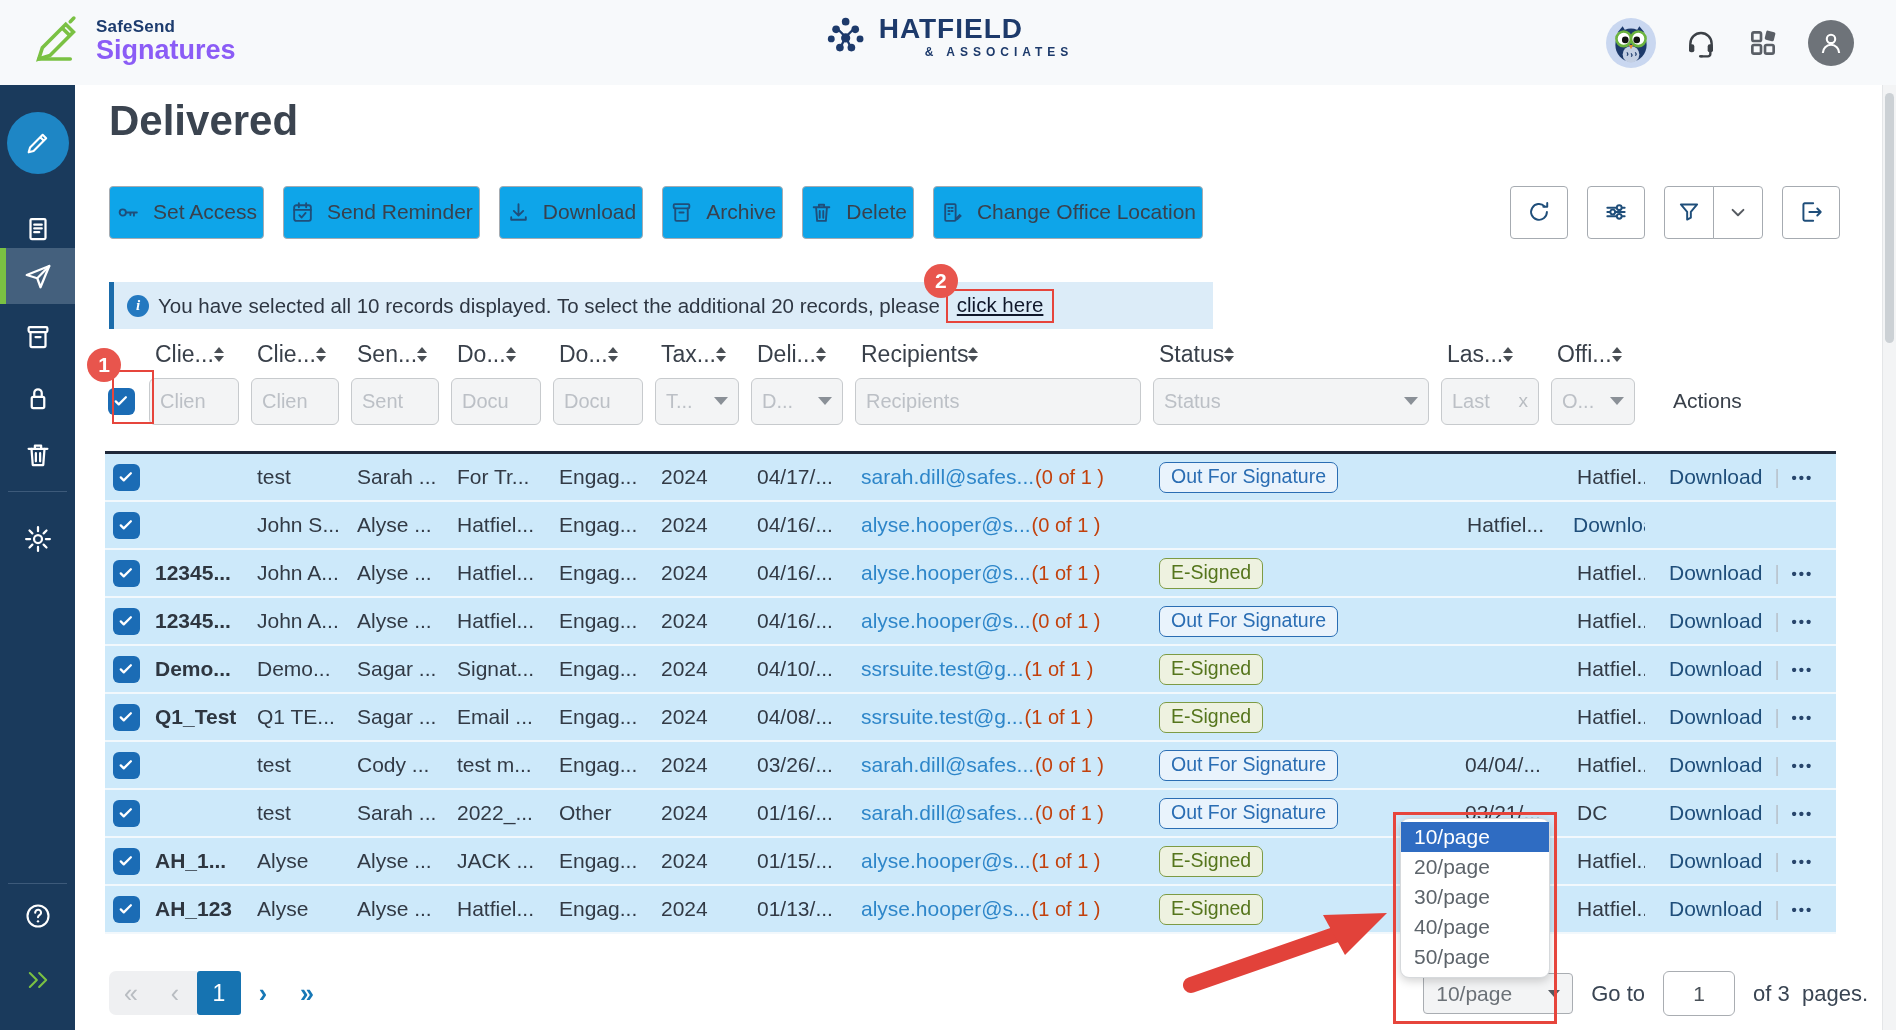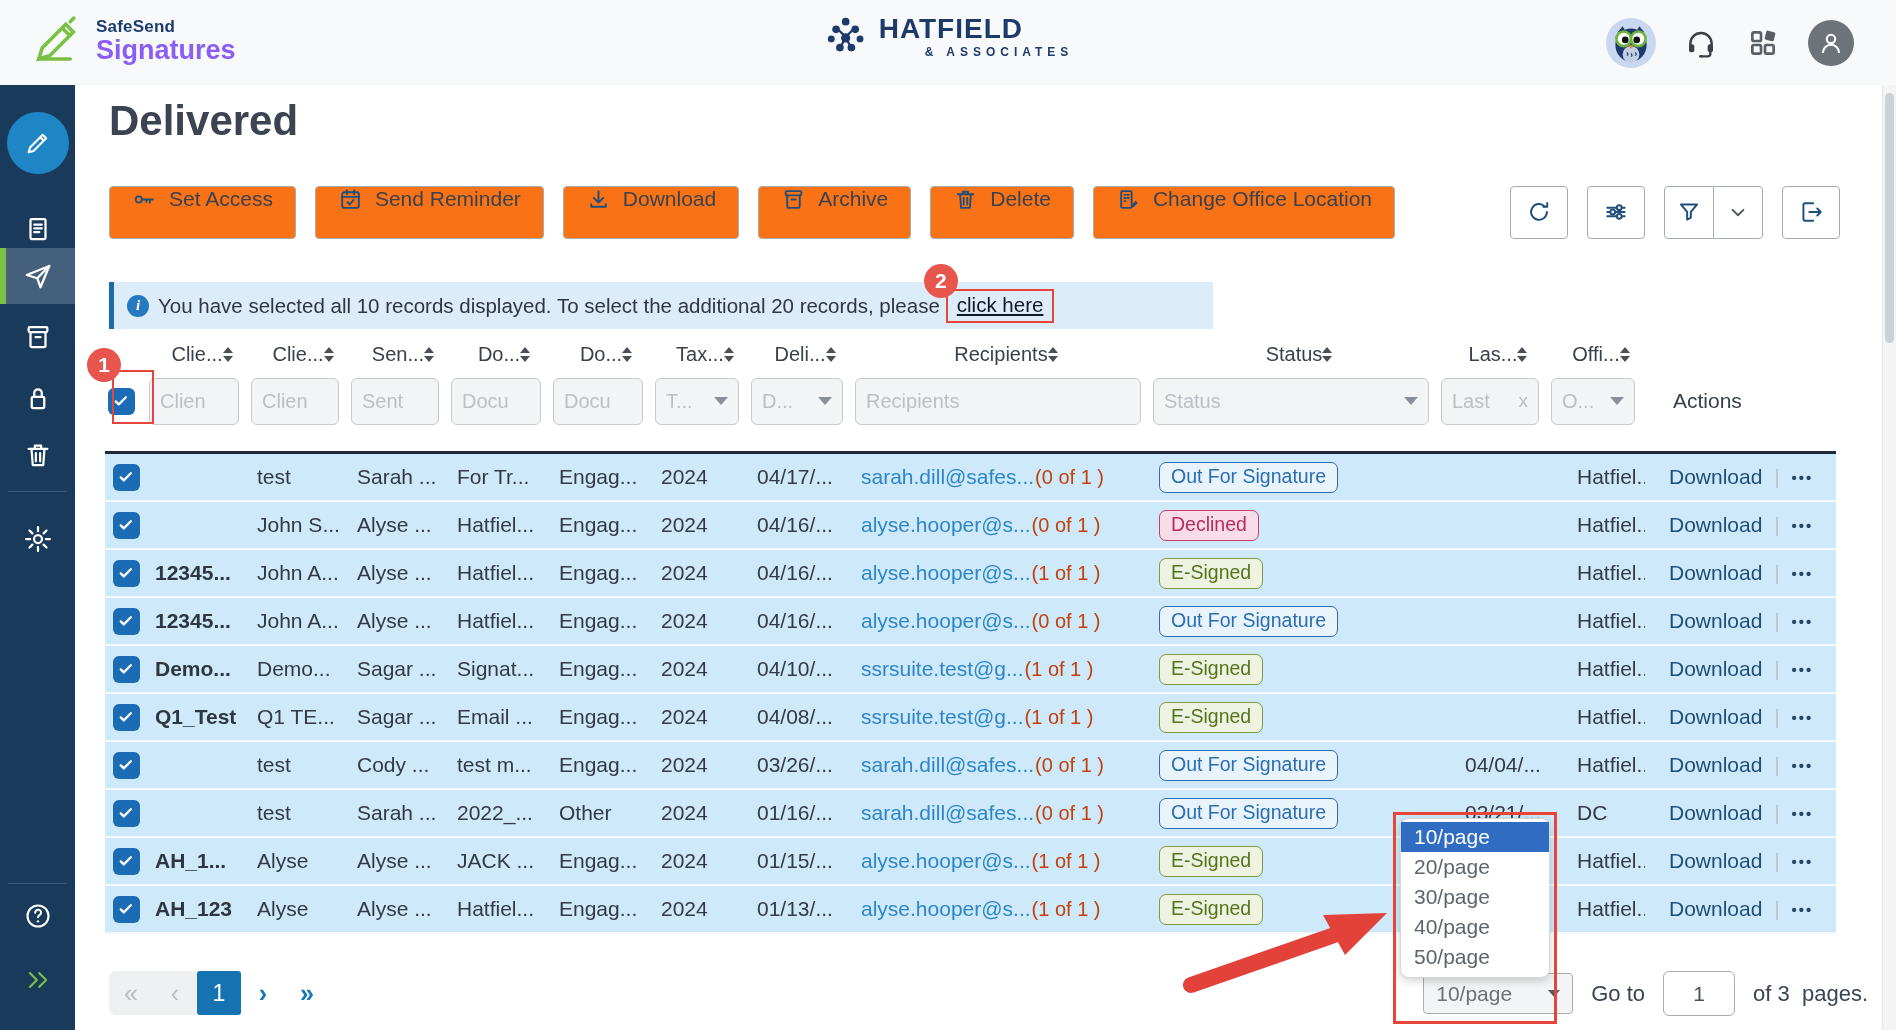--- a/index.html
+++ b/index.html
@@ -43,22 +43,22 @@
   .side-help svg, .side-expand svg { width:28px; height:28px; }
   .side-expand { color:#7ac143; }
 
   
   .main { position:absolute; left:75px; top:85px; right:0; bottom:0; background:#fff; }
   .page-title { position:absolute; left:34px; top:12px; font-size:42px; font-weight:600; color:#3b4450; }
 
   
   .actions-row { position:absolute; left:34px; right:56px; top:100px; height:54px;
     display:flex; align-items:center; gap:19px; }
-  .btn { height:53px; padding:0 22px; background:#f97316; border:1px solid #a6abb1; border-radius:4px;
-    display:inline-flex; gap:12px; font-size:21px; color:#39414d; cursor:pointer; white-space:nowrap; }
+  .btn { height:53px; padding:0 6px; background:#0ea5e9; border:1px solid #a6abb1; border-radius:4px;
+    display:inline-flex; align-items:center; gap:12px; font-size:21px; color:#39414d; cursor:pointer; white-space:nowrap; }
   .btn svg { width:25px; height:25px; color:#1f4e7a; }
   .actions-spacer { flex:1; }
   .iconbtn { width:58px; height:53px; background:#fff; border:1px solid #a6abb1; border-radius:4px;
     display:inline-flex; align-items:center; justify-content:center; color:#1f4e7a; cursor:pointer; }
   .iconbtn svg { width:26px; height:26px; }
   .iconbtn.grp-left { width:50px; border-radius:4px 0 0 4px; }
   .iconbtn.grp-right { width:50px; border-radius:0 4px 4px 0; margin-left:-20px; color:#555a60; }
 
   
   .banner { position:absolute; left:34px; top:197px; width:1104px; height:47px; background:#dcecf8;
@@ -74,21 +74,21 @@
     font-size:21px; font-weight:bold; display:flex; align-items:center; justify-content:center; z-index:40; }
   .circle2 { position:absolute; left:-24px; top:-27px; }
   .circle1 { position:absolute; left:12px; top:263px; }
   .checkbox-annbox { position:absolute; left:37px; top:285px; width:42px; height:54px;
     border:2.5px solid #e6453c; z-index:30; pointer-events:none; }
 
   
   .tgrid { display:grid; grid-template-columns:42px 102px 100px 100px 102px 102px 96px 104px 298px 288px 110px 96px 1fr;
     align-items:center; }
   .thead-row { position:absolute; left:30px; right:60px; top:252px; height:34px; }
-  .hcell { display:flex; align-items:center; font-size:20px; color:#39404a; padding-left:8px;justify-content:center; }
+  .hcell { display:flex; align-items:center; font-size:23px; color:#39404a; padding-left:8px; }
   .sort { display:inline-flex; flex-direction:column; gap:3px; }
   .sort i { display:block; width:0; height:0; border-left:5px solid transparent; border-right:5px solid transparent; }
   .sort .up { border-bottom:6px solid #4a4f55; }
   .sort .dn { border-top:6px solid #4a4f55; }
 
   .tfilter-row { position:absolute; left:30px; right:60px; top:290px; height:52px; }
   .fcell { padding:0 10px 0 2px; height:48px; display:flex; align-items:center; }
   .finput, .fselect { width:100%; height:47px; background:#f3f4f5; border:1px solid #c7cacd; border-radius:6px;
     font-size:20px; color:#4a5158; padding:0 10px; display:flex; align-items:center; }
   input.finput::placeholder { color:#bcc0c6; }
@@ -568,21 +568,20 @@
         <div class="tcell">John S...</div>
         <div class="tcell">Alyse ...</div>
         <div class="tcell">Hatfiel...</div>
         <div class="tcell">Engag...</div>
         <div class="tcell">2024</div>
         <div class="tcell">04/16/...</div>
         <div class="tcell cell-recip">
           <span class="email-link">alyse.hooper@s...</span>
           <span class="sign-count">(0 of 1 )</span>
         </div>
-        <div class="tcell"><span class="badge red">Declined</span></div>
         <div class="tcell cell-last"></div>
         <div class="tcell cell-office">Hatfiel...</div>
         <div class="tcell cell-actions">
           <span class="dl-link">Download</span>
           <span class="act-sep">|</span>
           <span class="dots">•••</span>
         </div>
       </div>
       <div class="trow tgrid">
         <div class="tcell cell-check">

